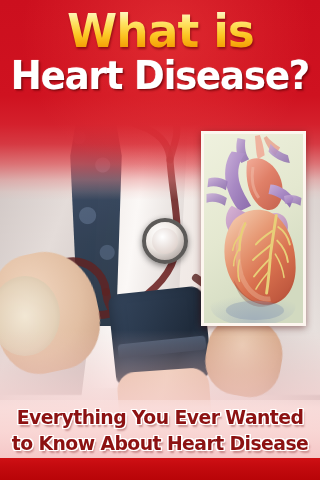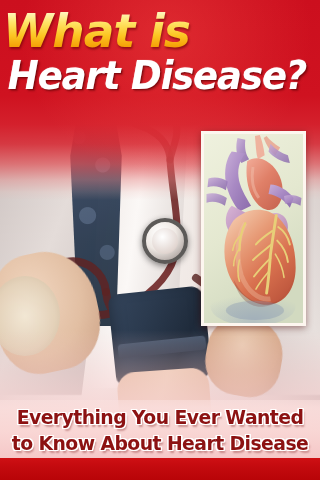--- a/index.html
+++ b/index.html
@@ -147,23 +147,22 @@
       rgba(244,205,205,0) 0%,
       rgba(244,200,200,.35) 28%,
       rgba(246,206,206,.72) 52%,
       rgba(249,219,219,.92) 72%,
       rgba(250,228,228,.97) 100%);
   }
 
   
   .title-wrap {
     position:absolute; left:0; top:4px; width:320px;
-    text-align:left;
+    text-align:center;
     z-index:6;
-    font-style:italic;
   }
   .t-line1 {
     font-family:"DejaVu Sans", sans-serif;
     font-weight:bold;
     font-size:47px;
     line-height:54px;
     letter-spacing:-1px;
     background:linear-gradient(180deg,#fffdf0 0%,#fff7c4 14%,#ffe468 34%,#fcc623 58%,#f5a208 78%,#e98c05 100%);
     -webkit-background-clip:text;
     background-clip:text;

